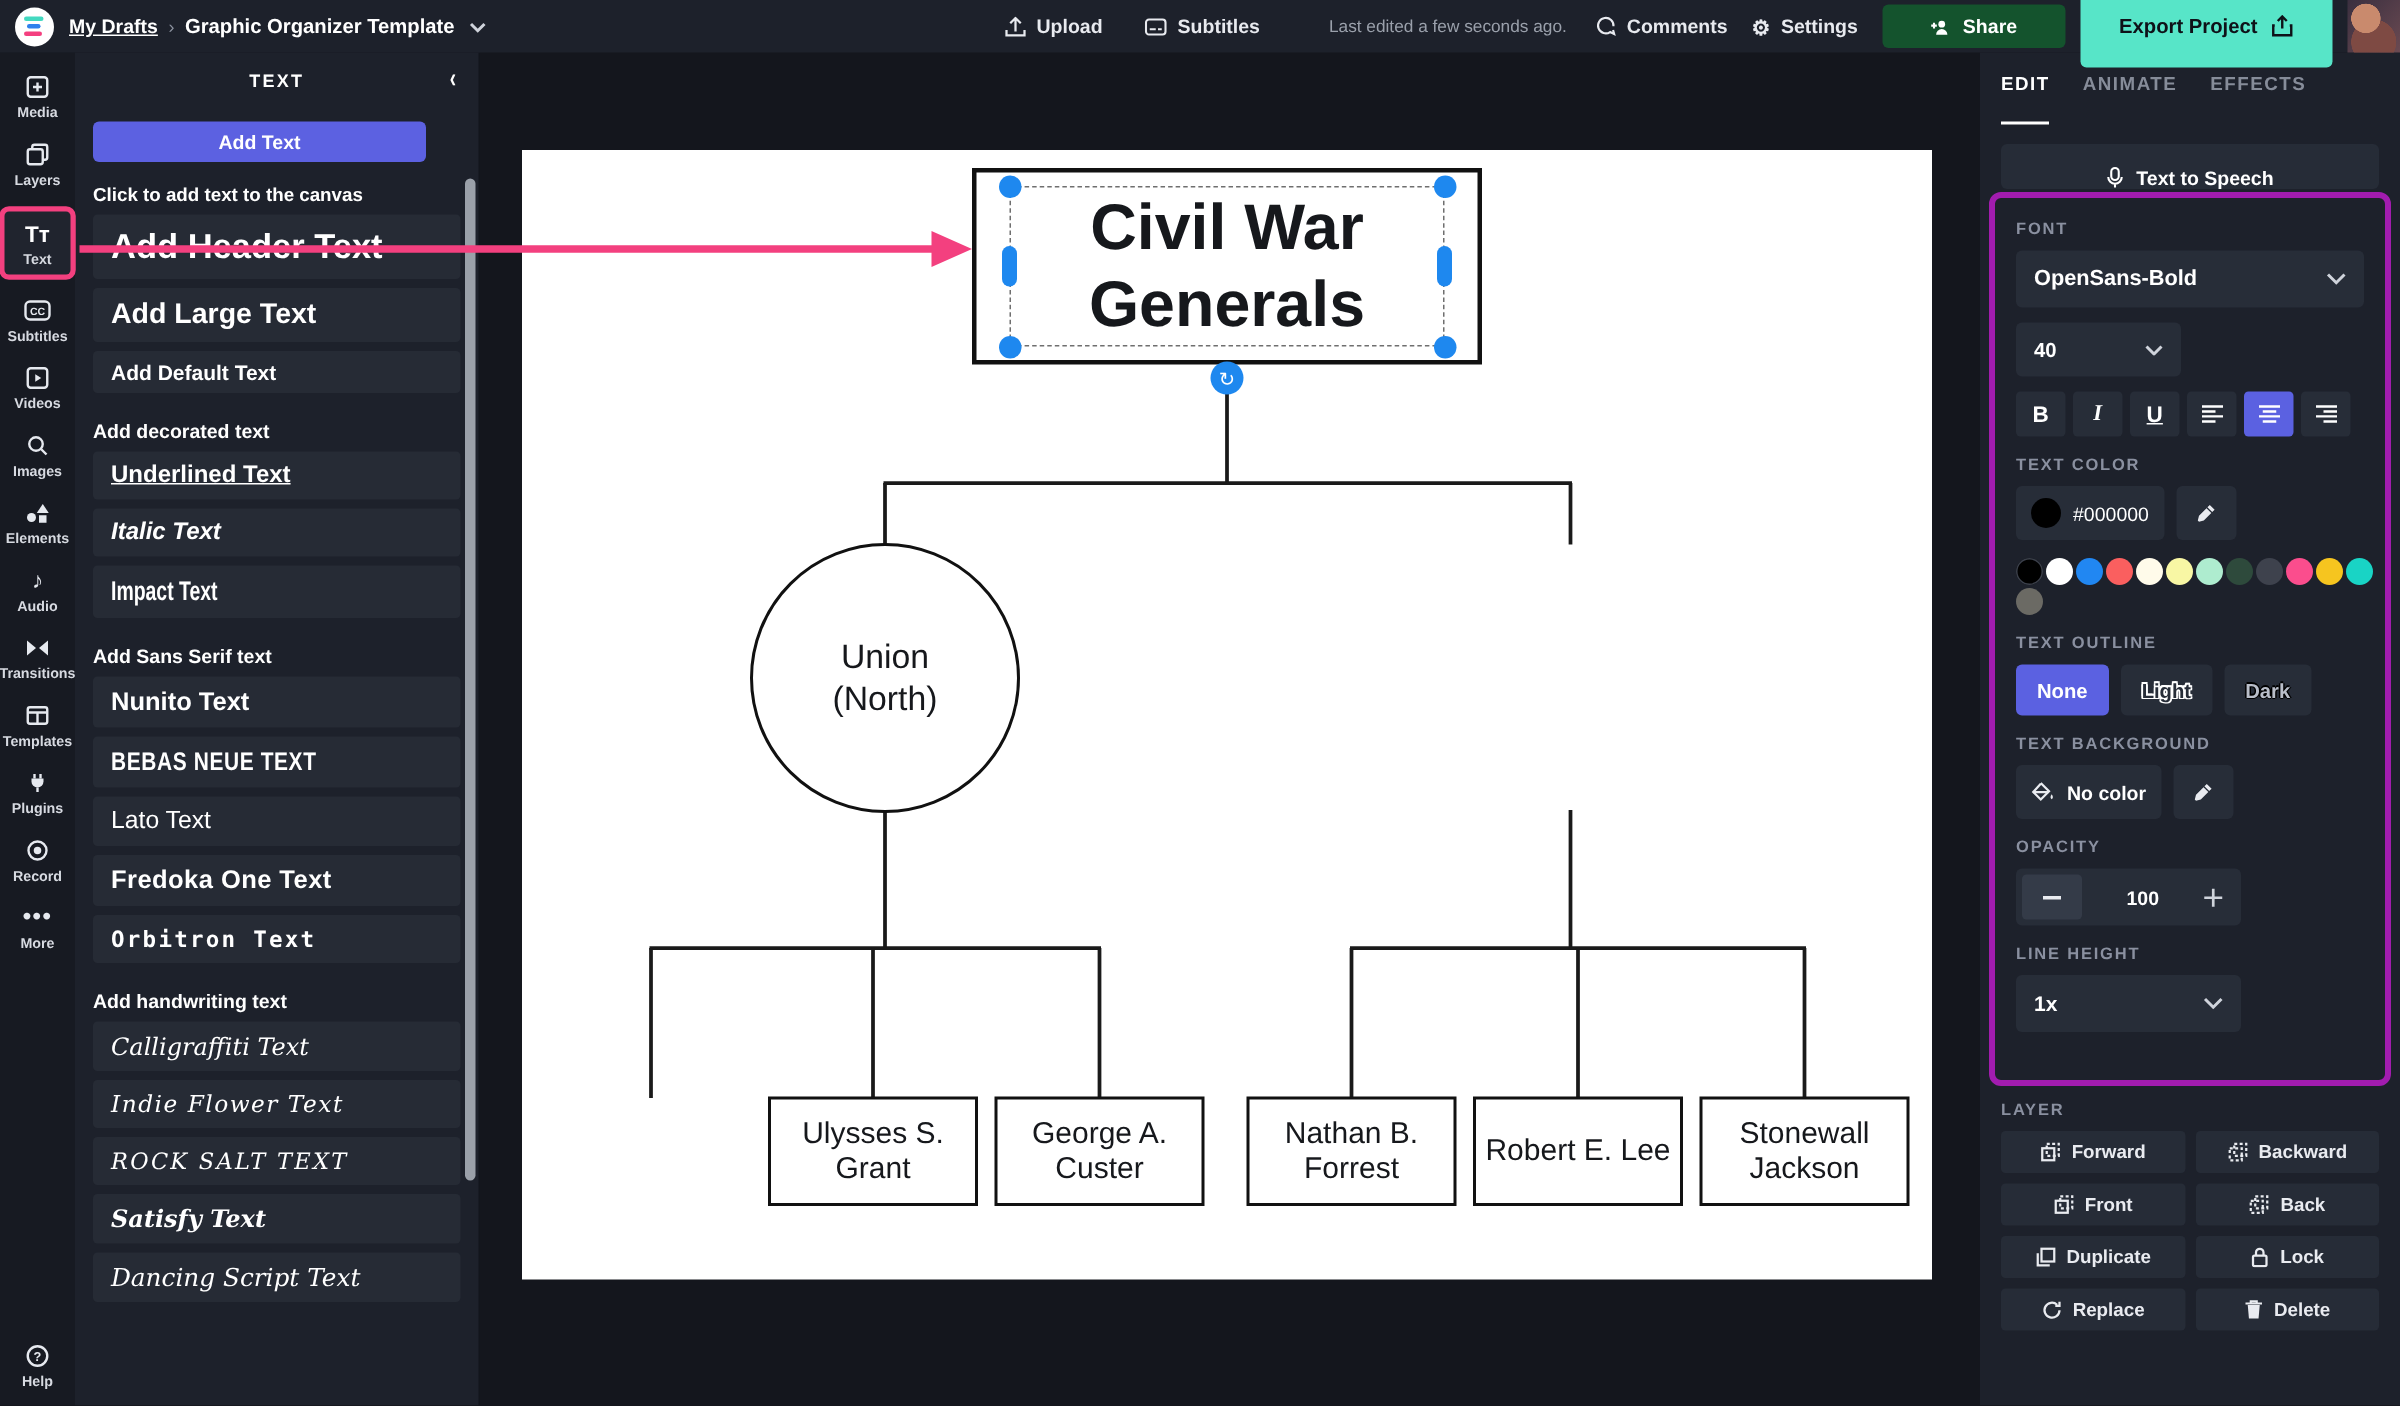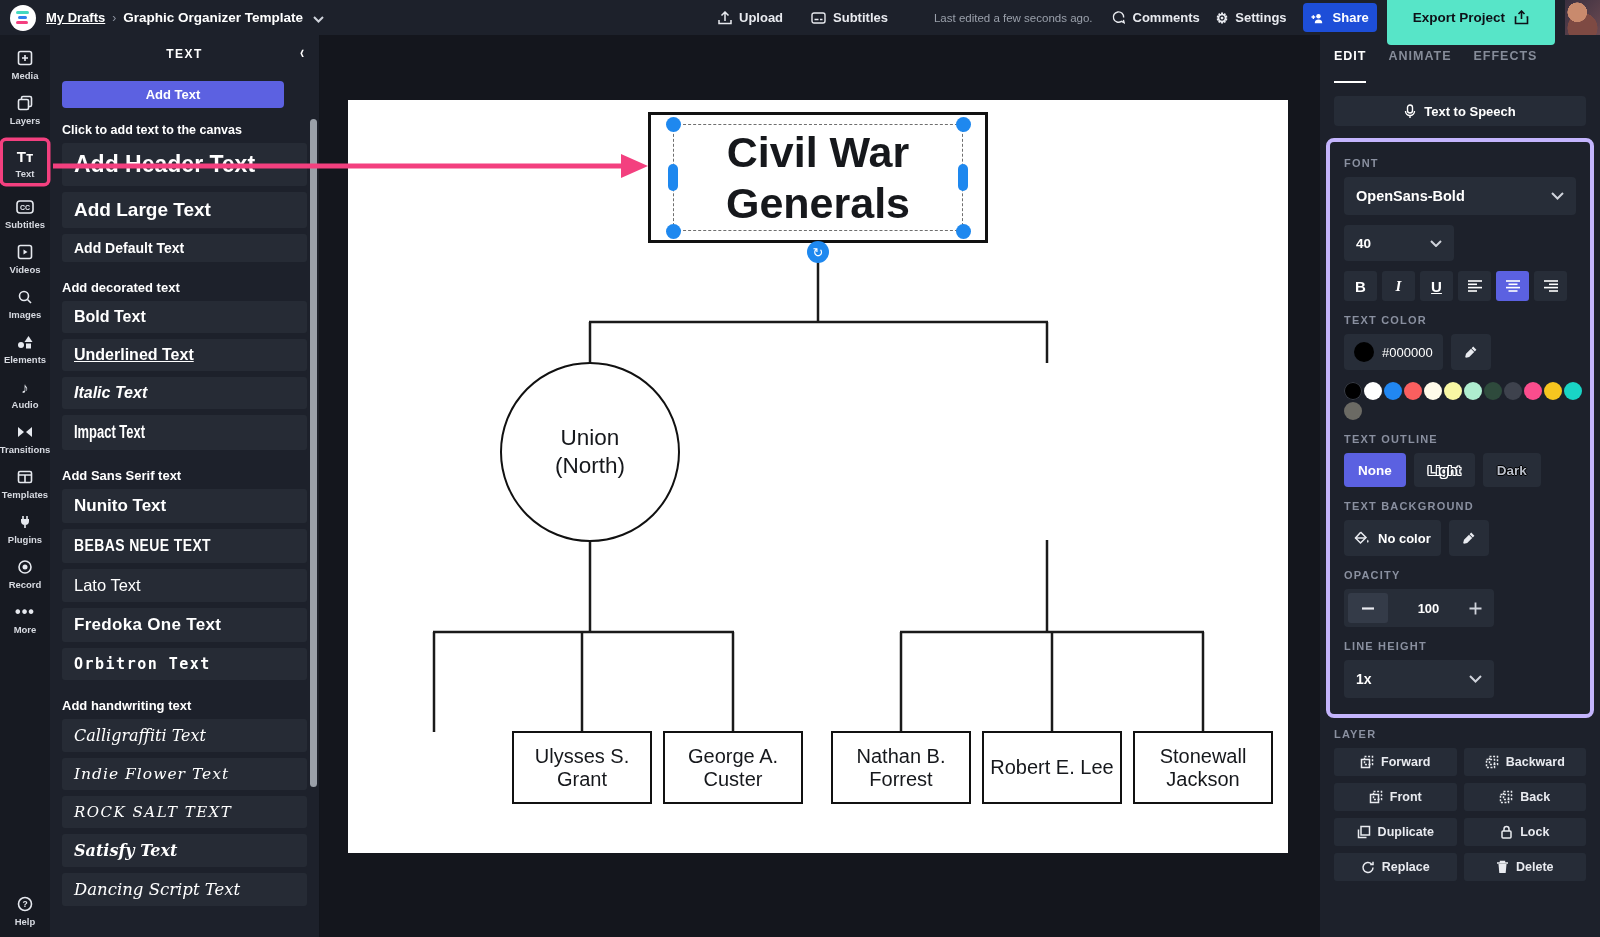--- a/index.html
+++ b/index.html
@@ -13,21 +13,21 @@
   .logo i:nth-child(1){ background:#43d9c0; width:13px;}
   .logo i:nth-child(2){ background:#2f80ed; width:9px; margin-left:2px;}
   .logo i:nth-child(3){ background:#f43f7f; width:12px;}
   .crumb-root { color:#fff; font-size:13px; font-weight:bold; text-decoration:underline; cursor:pointer;}
   .crumb-sep { color:#8d93a0; font-size:12px; margin:0 7px;}
   .crumb-title { color:#fff; font-size:13.5px; font-weight:600;}
   .crumb-chev { margin-left:10px; color:#cfd3db;}
   .tb-spacer { flex:1; }
   .tb-item { display:flex; align-items:center; gap:7px; color:#e8eaef; font-size:13px; font-weight:600; cursor:pointer;}
   .tb-muted { color:#9aa0ab; font-size:11.5px; font-weight:400;}
-  .btn-share { display:flex; align-items:center; gap:7px; background:#1d4ed8; color:#fff; font-size:13px; font-weight:600; border:none; border-radius:4px; padding:7px 8px; cursor:pointer;}
+  .btn-share { display:flex; align-items:center; gap:7px; background:#14532d; color:#fff; font-size:13px; font-weight:600; border:none; border-radius:4px; padding:7px 32px; cursor:pointer;}
   .btn-export { display:flex; align-items:center; gap:9px; background:#57e5c8; color:#0e1118; font-size:13.5px; font-weight:bold; border:none; border-radius:4px; padding:20px 26px; cursor:pointer;}
   .avatar { width:35px; height:35px; background:
       radial-gradient(circle at 35% 35%, #c98a6d 0 30%, transparent 31%),
       radial-gradient(circle at 50% 80%, #7e4a43 0 45%, transparent 46%),
       linear-gradient(135deg,#3a2f3f,#6b4a52); }
 
   
   .shell { display:flex; height:902px; }
 
   
@@ -89,22 +89,22 @@
   .rot { position:absolute; left:459px; top:141px; width:22px; height:22px; border-radius:50%; background:#1e88ef; color:#fff; display:flex; align-items:center; justify-content:center; font-size:13px; cursor:pointer;}
 
   
   .anno { position:absolute; left:0; top:0; width:1600px; height:937px; pointer-events:none; z-index:40;}
 
   
   .inspector { width:280px; background:#1d212b; padding:0 14px; position:relative;}
   .tabs { display:flex; gap:22px; padding-top:14px;}
   .tab { font-size:12.5px; font-weight:bold; letter-spacing:1px; color:#868c99; padding-bottom:18px; cursor:pointer;}
   .tab.active { color:#fff; border-bottom:2px solid #fff;}
-  .tts { margin-top:13px; height:30px; background:#262c37; border-radius:4px; display:flex; align-items:center; justify-content:center; gap:8px; color:#fff; font-size:13px; font-weight:600; cursor:pointer;}
-  .pinkbox { margin:12px -8px 0; border:4px solid #c4b5fd; border-radius:8px; padding:2px 14px 16px;}
+  .tts { margin-top:13px; height:30px; background:#262c37; border-radius:4px; display:flex; align-items:flex-end; justify-content:center; gap:8px; color:#fff; font-size:13px; font-weight:600; cursor:pointer;}
+  .pinkbox { margin:2px -8px 0; border:4px solid #a21caf; border-radius:8px; padding:2px 14px 32px;}
   .slabel { margin:13px 0 8px; color:#8a90a0; font-size:11px; font-weight:bold; letter-spacing:1.2px;}
   .select { background:#272d38; border-radius:4px; display:flex; align-items:center; justify-content:space-between; padding:0 12px; color:#fff; font-weight:bold; cursor:pointer;}
   .sel-font { height:38px; font-size:14.5px;}
   .sel-size { height:36px; width:110px; font-size:13.5px; margin-top:10px;}
   .chev { stroke:#cfd3db; fill:none; stroke-width:2;}
   .fmt-row { display:flex; gap:5px; margin-top:10px;}
   .fmt { width:33px; height:30px; background:#272d38; border-radius:3px; display:flex; align-items:center; justify-content:center; color:#fff; font-size:15px; cursor:pointer;}
   .fmt.sel-on { background:#5b61e1;}
   .fmt .b { font-weight:bold;}
   .fmt .i { font-style:italic; font-family:"Liberation Serif", serif; font-weight:bold;}
@@ -327,21 +327,20 @@
     <div class="panel-head">
       <span class="panel-title">TEXT</span>
       <span class="panel-collapse">‹</span>
     </div>
     <button class="addtext">Add Text</button>
     <div class="caption">Click to add text to the canvas</div>
     <div class="pitem hdr">Add Header Text</div>
     <div class="pitem lrg">Add Large Text</div>
     <div class="pitem def">Add Default Text</div>
     <div class="sect">Add decorated text</div>
-    <div class="pitem bold">Bold Text</div>
     <div class="pitem undl">Underlined Text</div>
     <div class="pitem ital">Italic Text</div>
     <div class="pitem impact"><span>Impact Text</span></div>
     <div class="sect">Add Sans Serif text</div>
     <div class="pitem nunito">Nunito Text</div>
     <div class="pitem bebas"><span>BEBAS NEUE TEXT</span></div>
     <div class="pitem lato">Lato Text</div>
     <div class="pitem fredoka">Fredoka One Text</div>
     <div class="pitem orbitron">Orbitron Text</div>
     <div class="sect">Add handwriting text</div>

